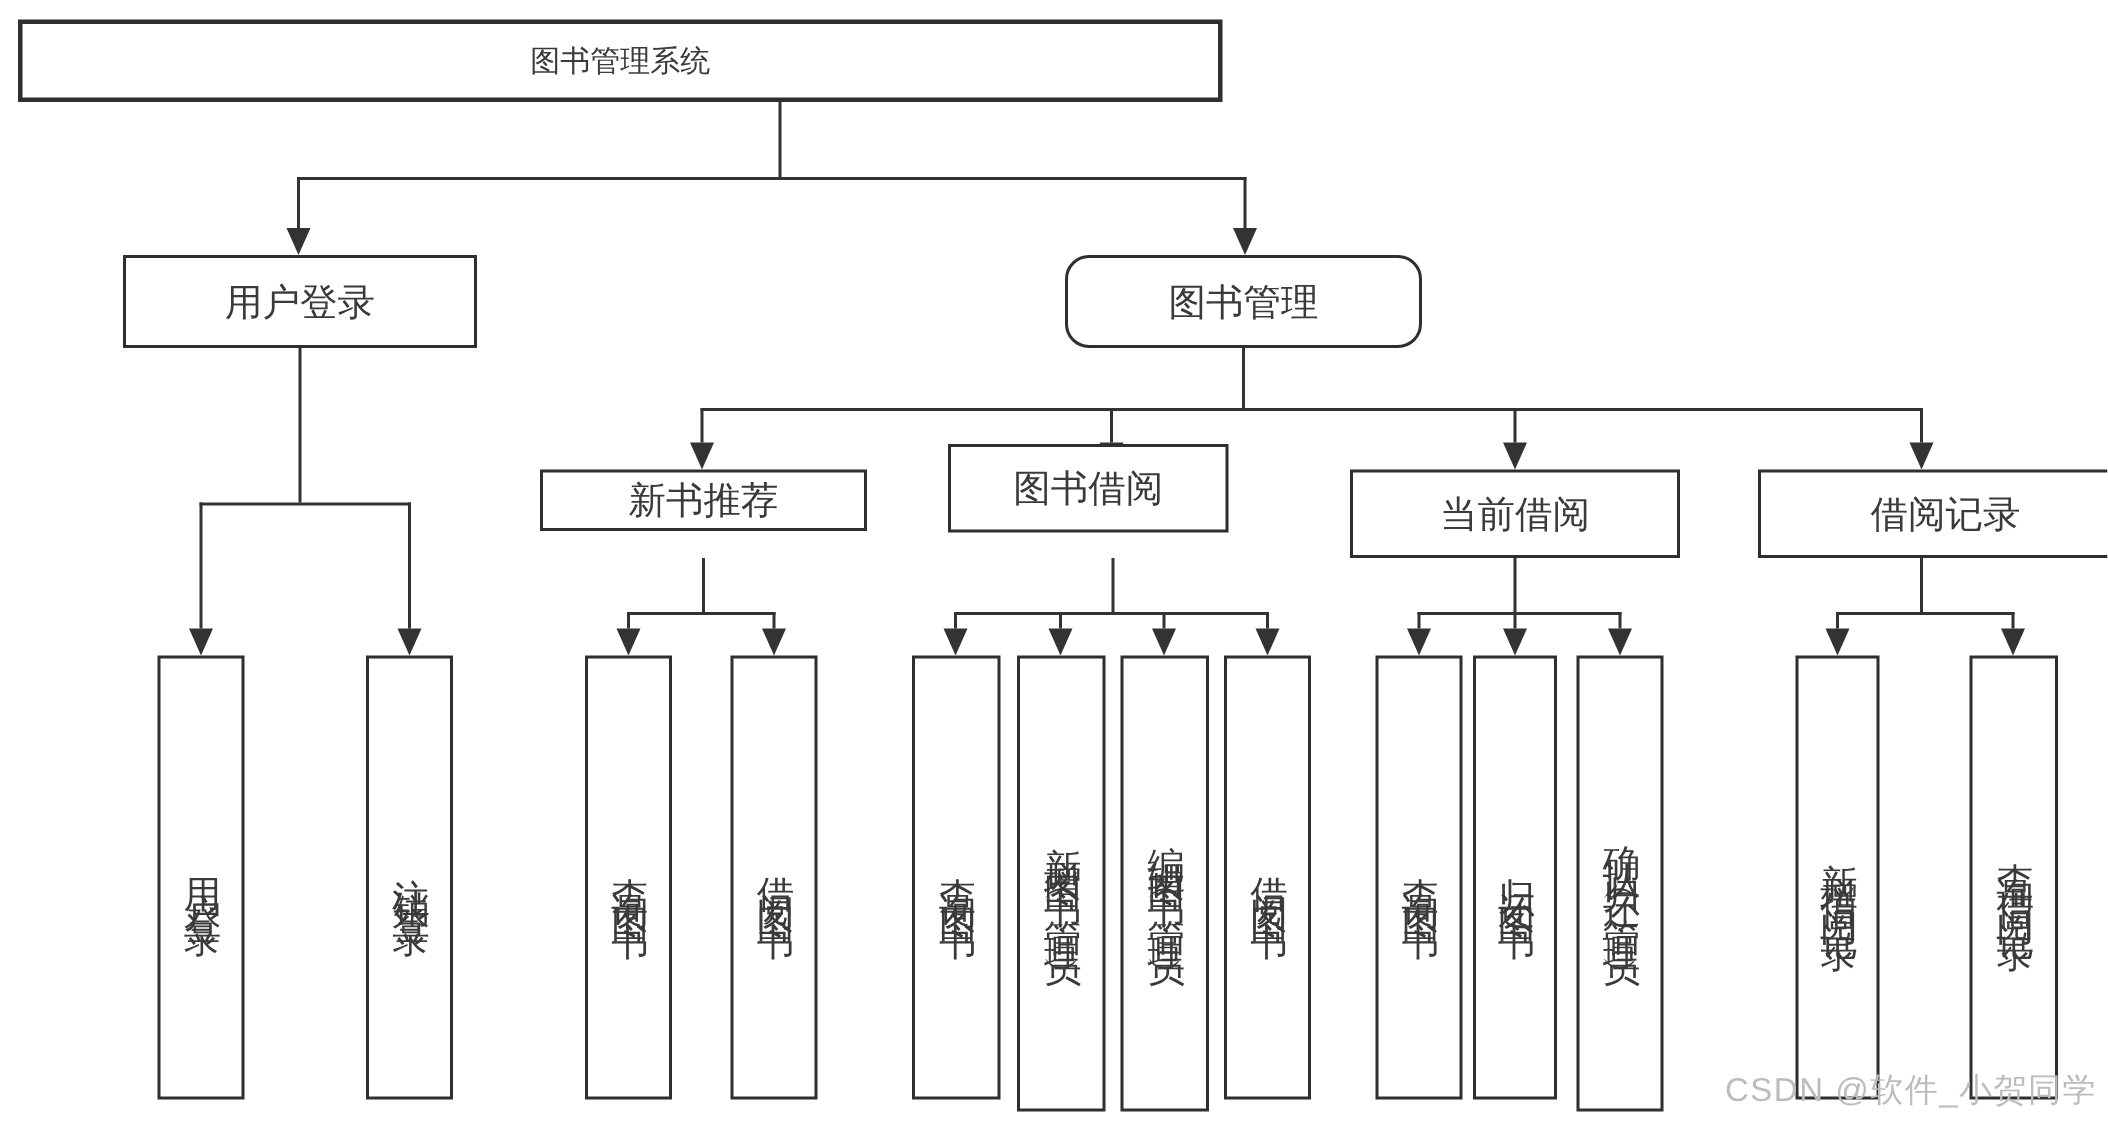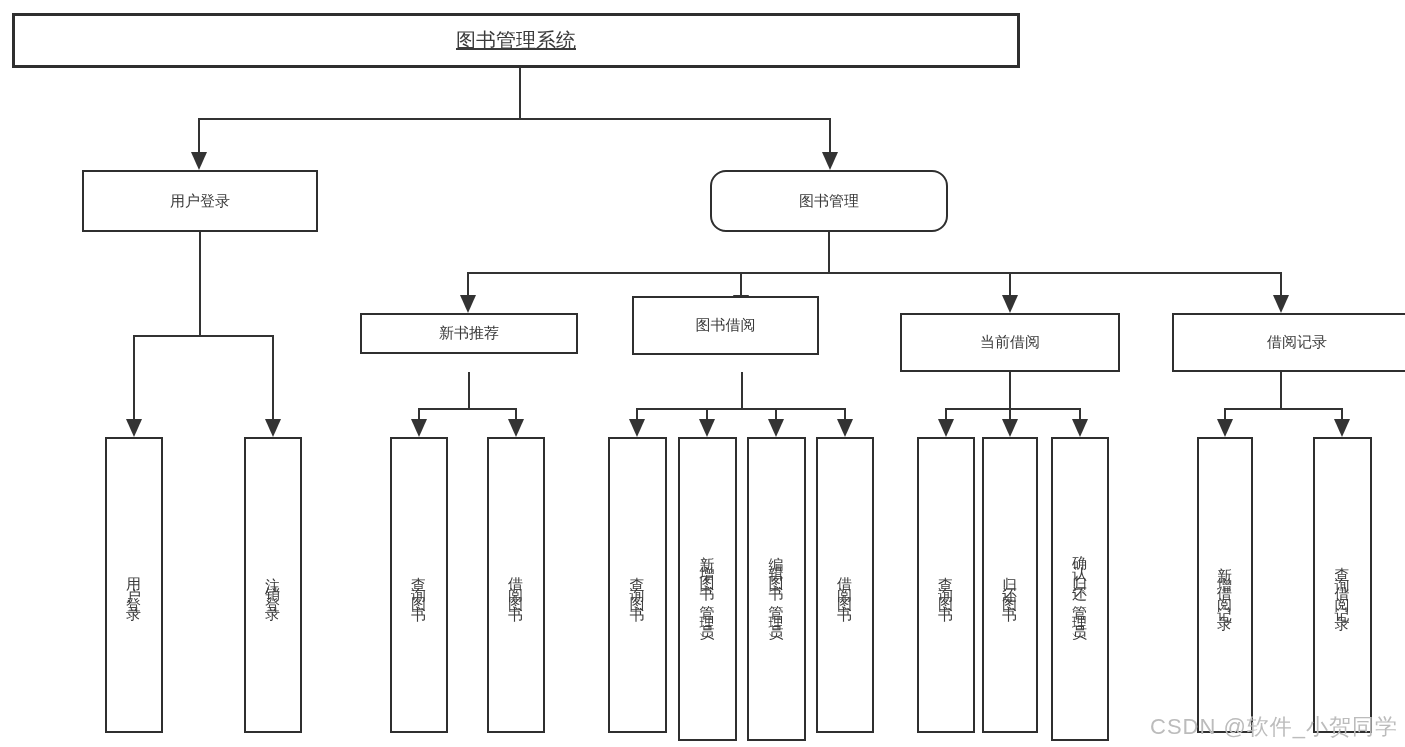--- a/index.html
+++ b/index.html
@@ -17,21 +17,21 @@
   }
   .box {
     position: absolute;
     box-sizing: border-box;
     background: #ffffff;
     border: 2px solid #2f2f2f;
     color: #3a3a3a;
     display: flex;
     align-items: center;
     justify-content: center;
-    font-size: 15px;
+    font-size: 25px;
   }
   .box.root { border-width: 3px; font-size: 20px; }
   .box .lbl { white-space: nowrap; }
   .box.v .lbl {
     writing-mode: vertical-rl;
     letter-spacing: 10px;
     line-height: 1;
     white-space: normal;
   }
   .hl { position: absolute; height: 2px; background: #333333; }
@@ -52,21 +52,21 @@
     letter-spacing: 1px;
     z-index: 10;
     white-space: nowrap;
   }
 </style>
 </head>
 <body>
 
 <div class="canvas">
 
-  <div class="box root" style="left:12px; top:13px; width:1008px; height:55px;text-decoration:underline;">
+  <div class="box root" style="left:12px; top:13px; width:803px; height:55px;">
     <span class="lbl">图书管理系统</span>
   </div>
 
   <div class="vl" style="left:519px; top:68px; height:50px;"></div>
   <div class="hl" style="left:198px; top:118px; width:633px;"></div>
   <div class="vl" style="left:198px; top:118px; height:36px;"></div>
   <div class="ah" style="left:191px; top:152px;"></div>
   <div class="vl" style="left:829px; top:118px; height:36px;"></div>
   <div class="ah" style="left:822px; top:152px;"></div>
 

